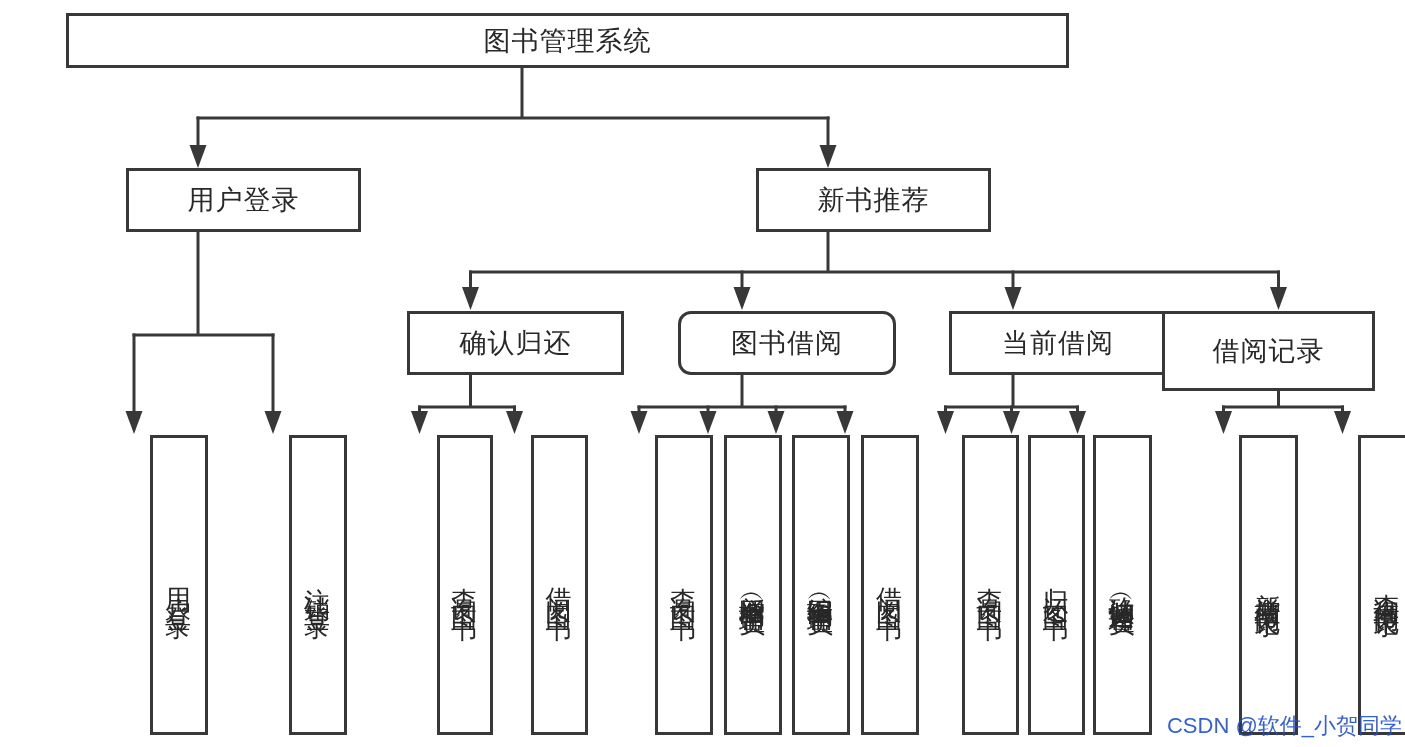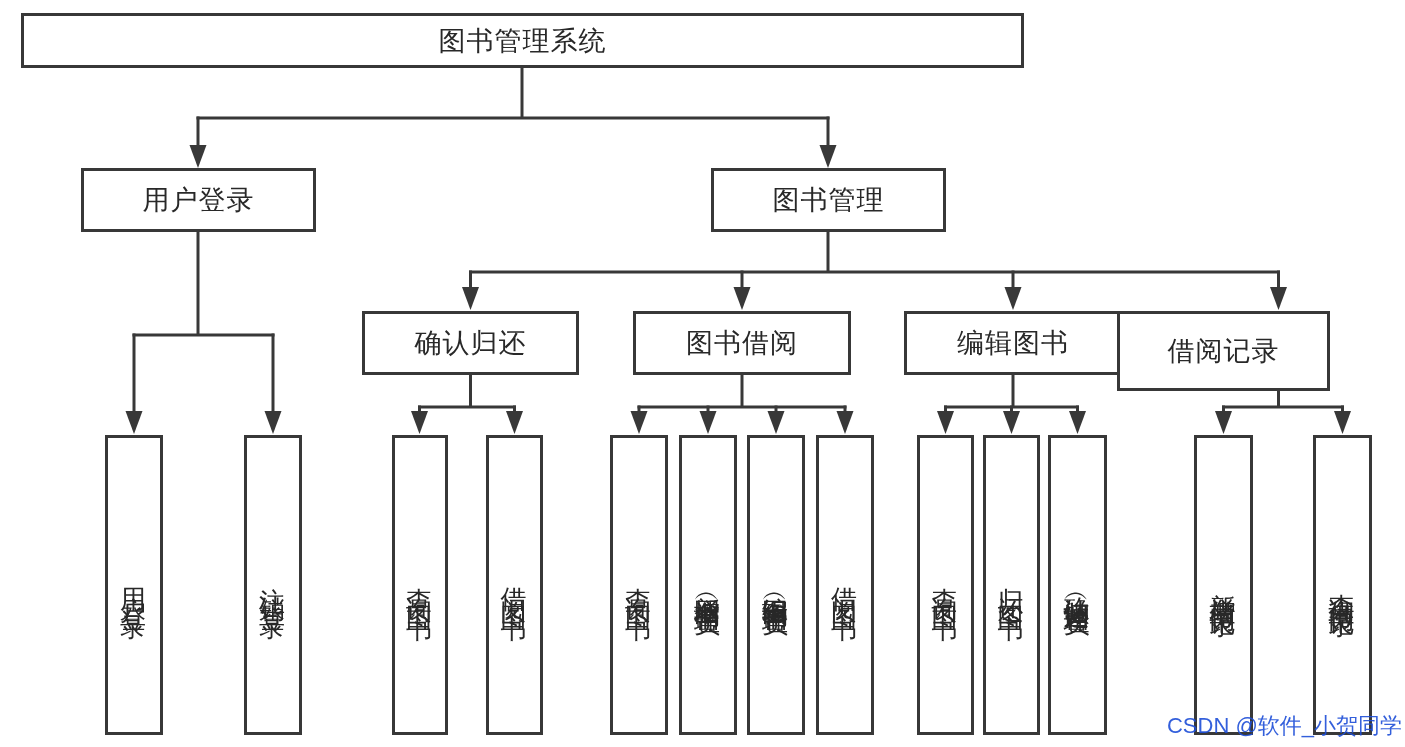--- a/index.html
+++ b/index.html
@@ -20,20 +20,21 @@
   .node {
     position: absolute;
     box-sizing: border-box;
     border: 3px solid #383838;
     background: #ffffff;
     display: flex;
     align-items: center;
     justify-content: center;
     color: #282828;
     z-index: 2;
+    margin-left: 45px;
   }
   .node.h-label { font-size: 27px; letter-spacing: 1px; }
   .leaf { z-index: 2; }
   .vtext {
     writing-mode: vertical-rl;
     text-orientation: mixed;
     font-size: 26px;
     color: #282828;
     white-space: nowrap;
   }
@@ -128,31 +129,31 @@
   </svg>
 
   <div class="node h-label" style="left:21px; top:13px; width:1003px; height:55px;">
     <span>图书管理系统</span>
   </div>
 
   <div class="node h-label" style="left:81px; top:168px; width:235px; height:64px;">
     <span>用户登录</span>
   </div>
   <div class="node h-label" style="left:711px; top:168px; width:235px; height:64px;">
-    <span>图书管理</span>
+    <span>新书推荐</span>
   </div>
 
   <div class="node h-label" style="left:362px; top:311px; width:217px; height:64px;">
     <span>确认归还</span>
   </div>
-  <div class="node h-label" style="left:633px; top:311px; width:218px; height:64px;">
+  <div class="node h-label" style="left:633px; top:311px; width:218px; height:64px;border-radius:13px;">
     <span>图书借阅</span>
   </div>
   <div class="node h-label" style="left:904px; top:311px; width:218px; height:64px;">
-    <span>编辑图书</span>
+    <span>当前借阅</span>
   </div>
   <div class="node h-label" style="left:1117px; top:311px; width:213px; height:80px;">
     <span>借阅记录</span>
   </div>
 
   <div class="node leaf" style="left:105px; top:435px; width:58px; height:300px;">
     <span class="vtext ls-wide">用户登录</span>
   </div>
   <div class="node leaf" style="left:244px; top:435px; width:58px; height:300px;">
     <span class="vtext ls-wide">注销登录</span>

